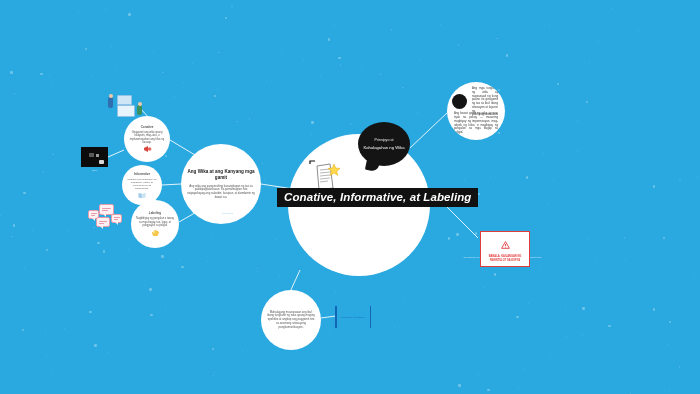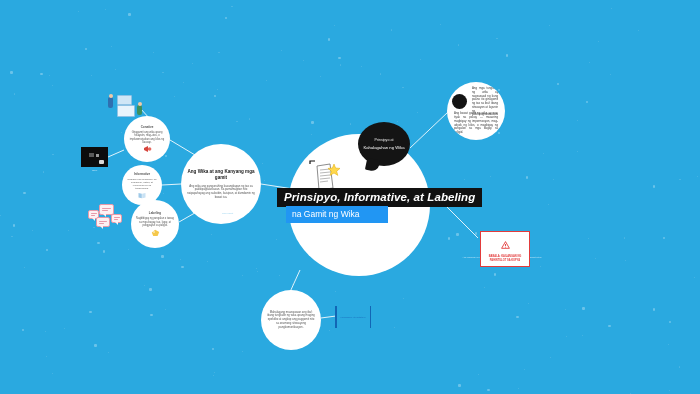--- a/index.html
+++ b/index.html
@@ -502,22 +502,21 @@
 
   <div id="dark-bubble">
     <div class="blob"></div>
     <div class="tail"></div>
     <div class="txt">
       <div class="dk-l1">Prinsipyo at</div>
       <div class="dk-l2">Kahalagahan ng Wika</div>
     </div>
   </div>
 
-  <div id="title-band">Prinsipyo, Informative, at Labeling</div>
-  <div id="subtitle-band">na Gamit ng Wika</div>
+  <div id="title-band">Conative, Informative, at Labeling</div>
 
   <div id="right-bubble" class="node circle">
     <div class="mini-av"></div>
     <div class="rb-text rb-top">Ang mga tungkulin ng wika ay nagsasaad ng kung paano ito ginagamit ng tao sa iba't ibang sitwasyon at layunin ng pakikipagtalastasan.</div>
     <div class="rb-text">Ang bawat gamit ng wika ay may tiyak na pakay — maaaring magbigay ng impormasyon, mag-udyok ng kilos, o magbigay ng pangalan sa mga bagay sa paligid.</div>
   </div>
 
   <div id="bub-a" class="node circle">
     <div class="lbl-sm">Conative</div>
     <div class="body-xs">Ginagamit ang wika upang hikayatin, mag-utos, o impluwensiyahan ang kilos ng kausap.</div>

